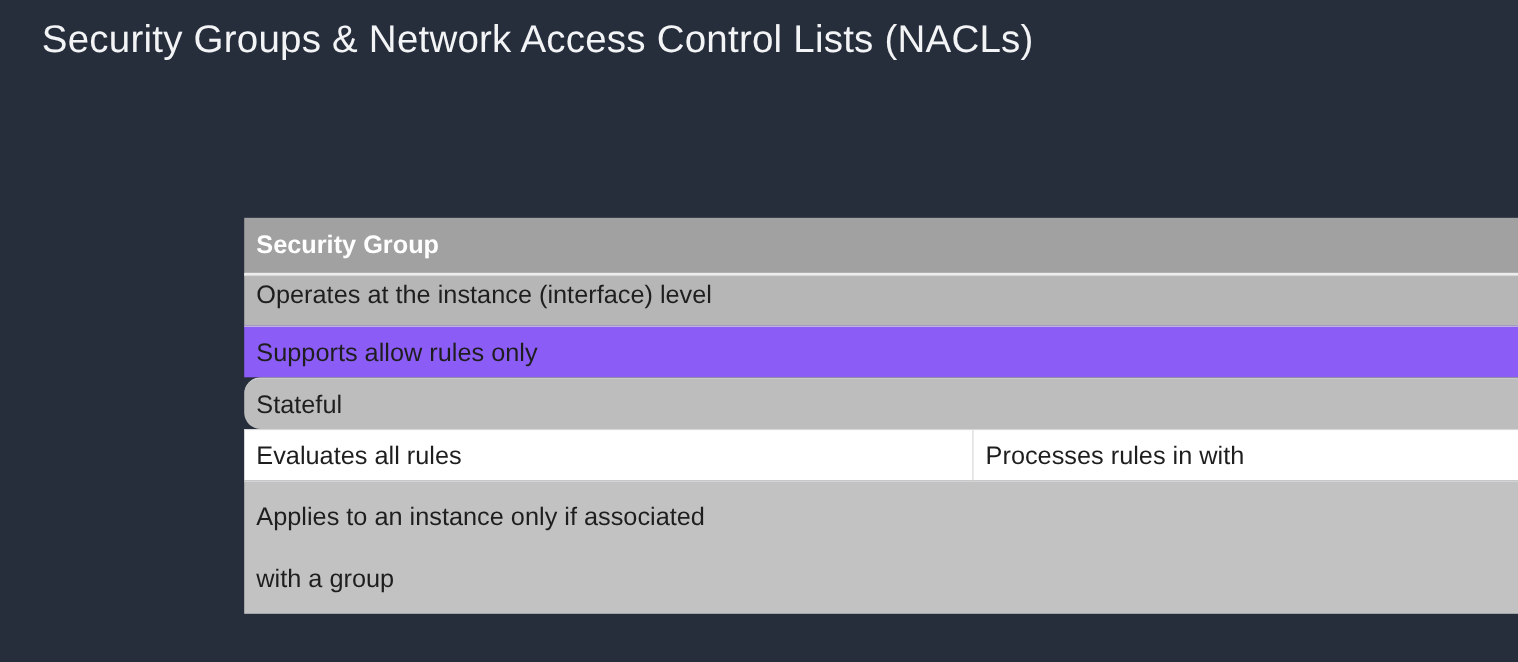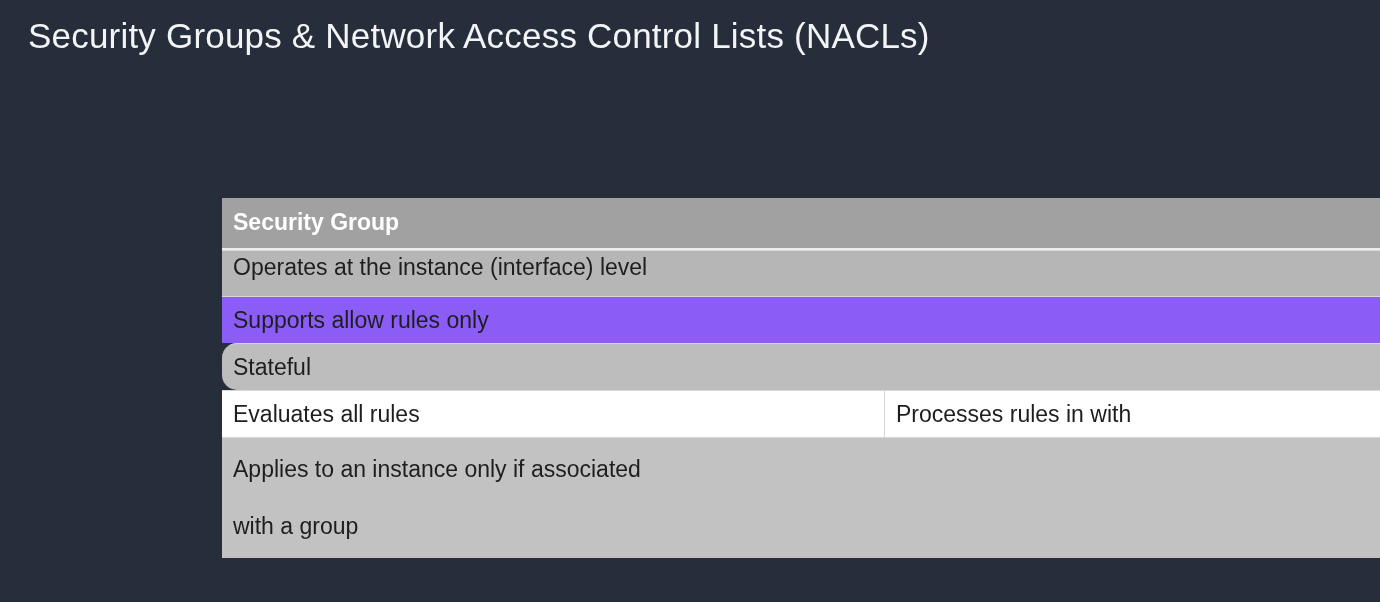--- a/index.html
+++ b/index.html
@@ -8,21 +8,21 @@
     font-family: "Liberation Sans", "DejaVu Sans", sans-serif;
     overflow: hidden;
   }
   .slide {
     position: relative;
     width: 1380px; height: 602px;
     background: var(--bg, #262d3b);
   }
   .slide-title {
     position: absolute;
-    left: 28px; top: 16px;
+    left: 38px; top: 16px;
     margin: 0;
     font-size: 35px;
     font-weight: 400;
     letter-spacing: 0.2px;
     color: var(--title-text, #f3f4f6);
     white-space: nowrap;
   }
   .cmp-table {
     position: absolute;
     left: 222px; top: 198px;

